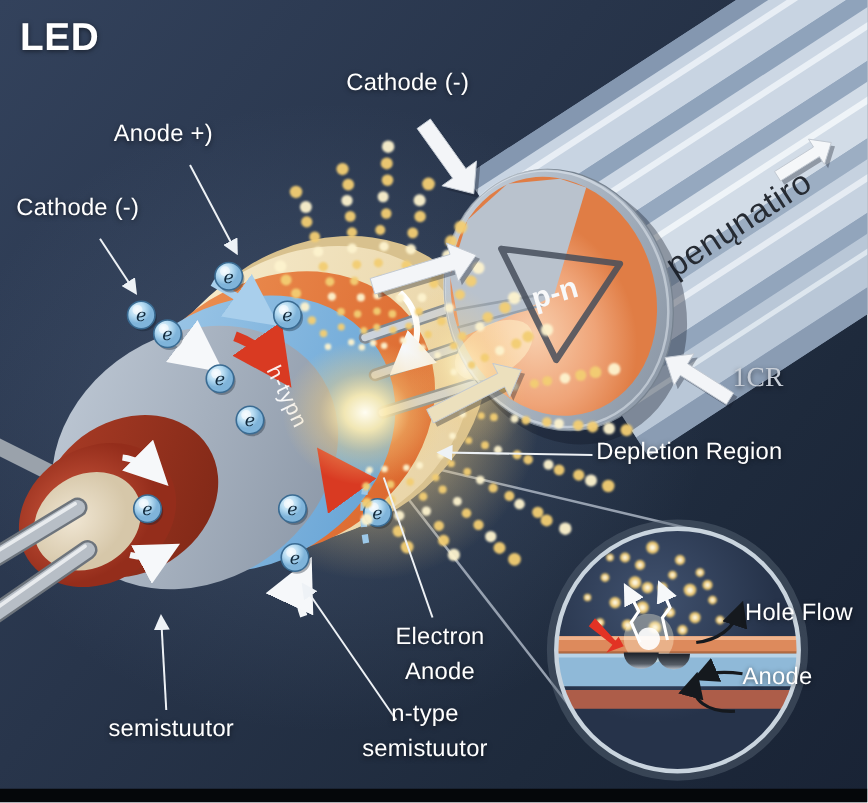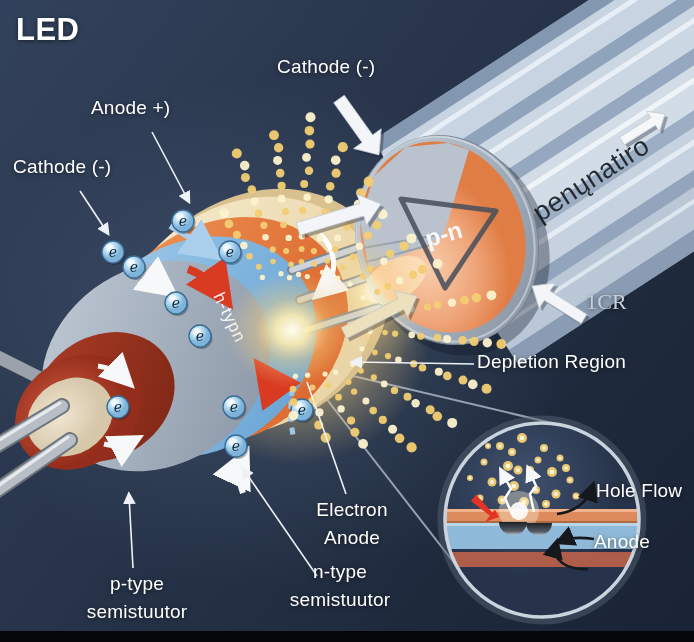--- a/index.html
+++ b/index.html
@@ -518,21 +518,20 @@
 <div class="lbl" style="left:91px;top:97px">Anode +)</div>
 <div class="lbl" style="left:13px;top:156px">Cathode (-)</div>
 <div class="lbl" style="left:277px;top:56px">Cathode (-)</div>
 <div class="lbl" id="lbl-1cr" style="left:586px;top:289px">1CR</div>
 <div class="lbl" style="left:477px;top:351px">Depletion Region</div>
 <div class="lbl center twoline" style="left:292px;top:496px;width:120px">
   <div>Electron</div>
   <div>Anode</div>
 </div>
 <div class="lbl center twoline" style="left:57px;top:570px;width:160px">
-  <div>p-type</div>
   <div>semistuutor</div>
 </div>
 <div class="lbl center twoline" style="left:260px;top:558px;width:160px">
   <div>n-type</div>
   <div>semistuutor</div>
 </div>
 <div class="lbl" style="left:596px;top:480px">Hole Flow</div>
 <div class="lbl twoline" style="left:594px;top:528px">
   <div>Anode</div>
 </div>

